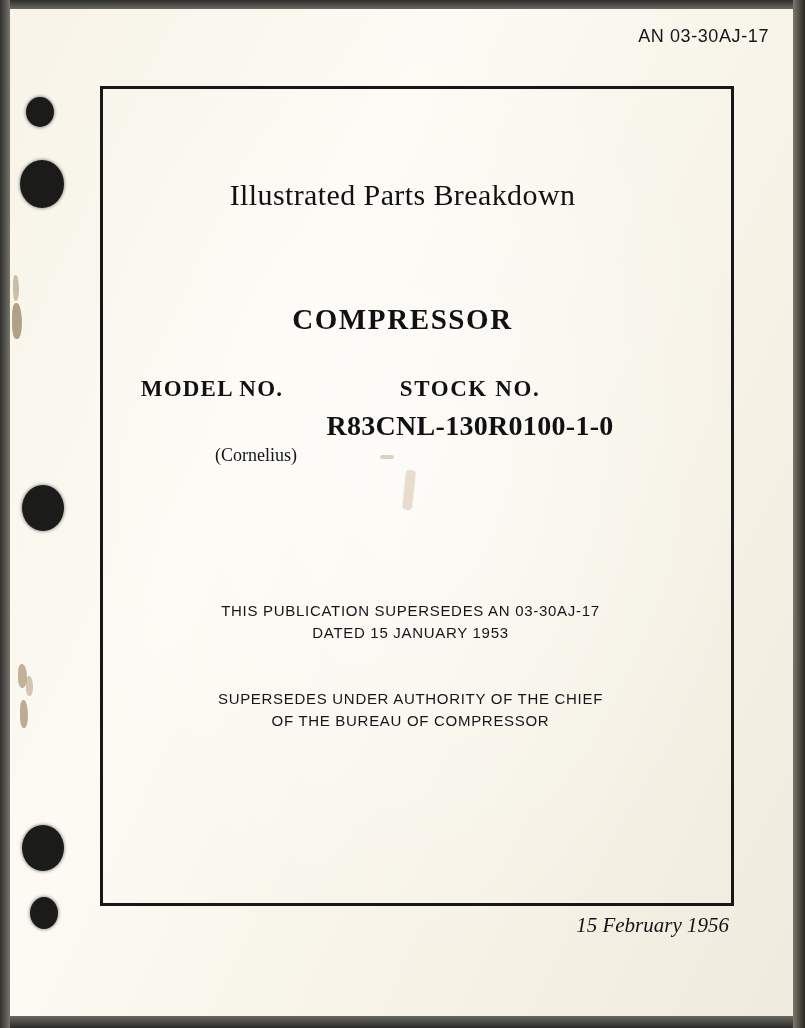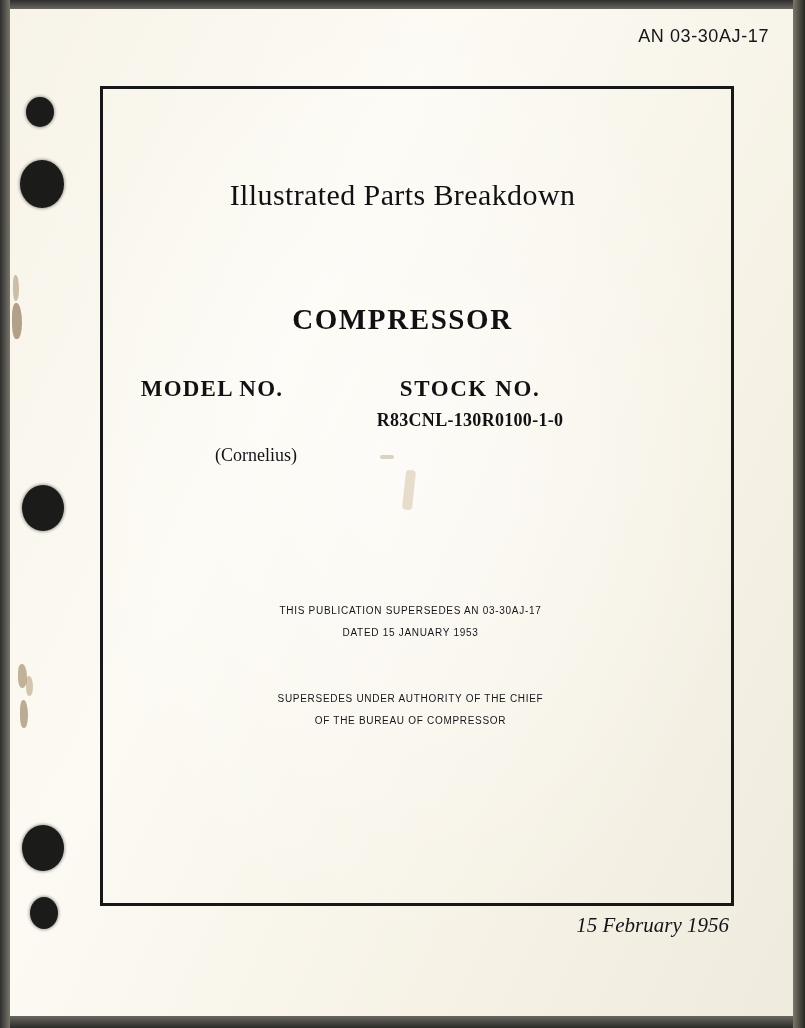--- a/index.html
+++ b/index.html
@@ -140,41 +140,41 @@
     left: 320px;
     width: 300px;
     text-align: center;
     font-family: "Liberation Serif", serif;
     font-weight: bold;
     color: #111114;
   }
   #model-label  { font-size: 23px; letter-spacing: 1.2px; }
   #stock-label  { font-size: 23px; letter-spacing: 1.6px; }
   #model-value  { font-size: 22px; letter-spacing: 0.3px; }
-  #stock-value  { font-size: 18px; letter-spacing: 0.3px; }
+  #stock-value  { font-size: 28px; letter-spacing: 0.3px; }
 
   #maker-name {
     position: absolute;
     left: 215px;
     top: 445px;
     font-family: "Liberation Serif", serif;
     font-size: 18px;
     color: #141418;
   }
 
   #notice-block {
     position: absolute;
     left: 0; right: 0;
     top: 600px;
     text-align: center;
     font-family: "Liberation Sans", sans-serif;
     color: #15151a;
   }
   #notice-block .line {
-    font-size: 10px;
+    font-size: 15px;
     letter-spacing: 0.7px;
     line-height: 22px;
     padding-left: 16px;
   }
   #notice-block .gap { height: 44px; }
 
   #date-line {
     position: absolute;
     right: 76px;
     bottom: 90px;

